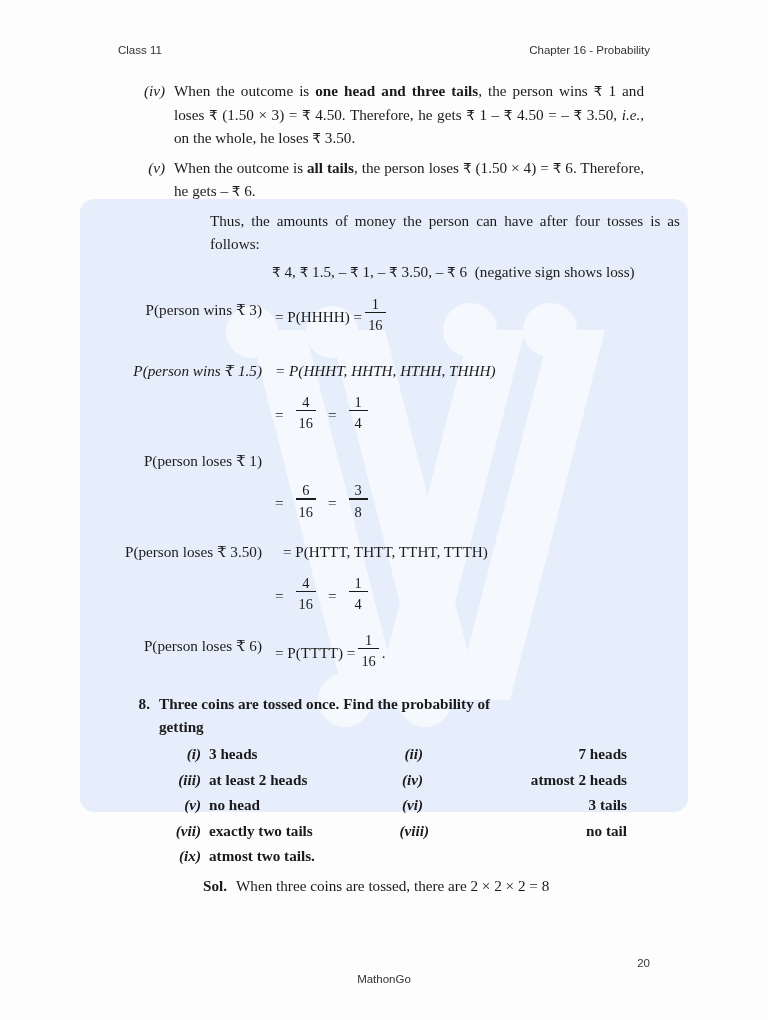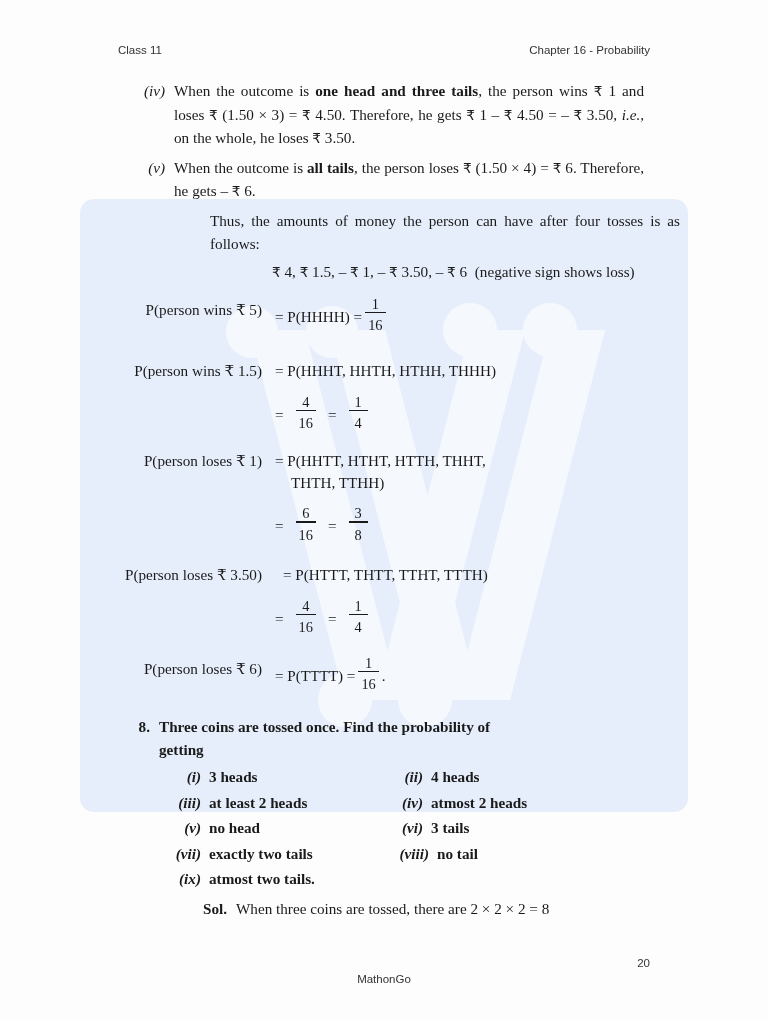--- a/index.html
+++ b/index.html
@@ -150,21 +150,21 @@
     display: flex;
     font-size: 15.2px;
     line-height: 25.4px;
     font-weight: bold;
   }
   .sub-cell {
     display: flex;
     flex: 0 0 auto;
   }
   .sub-cell.left  { width: 222px; }
-  .sub-cell.right { width: 250px; }
+  .sub-cell.right { width: 250px; justify-content: space-between; }
   .sub-mark {
     flex: 0 0 auto;
     width: 46px;
     text-align: right;
     font-style: italic;
     padding-right: 8px;
   }
   .sub-label { flex: 0 0 auto; }
 
   .indent-left { margin-left: 155px; }
@@ -237,49 +237,48 @@
       <div class="body-text w470" style="margin-left:210px;">Thus, the amounts of money the person can have after four tosses is as follows:</div>
     </div>
 
     <div class="para" style="margin-top:6px;padding-left:40px;">
       <div class="body-text w465" style="margin-left:210px;"><span style="display:inline-block;width:22px;"></span><span class="rupee">₹</span> <span>4, </span><span class="rupee">₹</span> <span>1.5, – </span><span class="rupee">₹</span> <span>1, – </span><span class="rupee">₹</span> <span>3.50, – </span><span class="rupee">₹</span> <span>6</span>&nbsp; <span>(negative sign shows loss)</span></div>
     </div>
 
     <div style="margin-top:14px;">
 
       <div class="eq-row">
-        <div class="eq-lhs">P(person wins ₹ 5)</div>
+        <div class="eq-lhs">P(person wins ₹ 3)</div>
         <div class="eq-rhs"><span>= P(HHHH) =</span><span class="frac">
               <span class="num">1</span>
               <span class="bar"></span>
               <span class="den">16</span>
             </span></div>
       </div>
 
-      <div class="eq-row" style="margin-top:22px;">
+      <div class="eq-row" style="margin-top:22px;font-style:italic;">
         <div class="eq-lhs">P(person wins ₹ 1.5)</div>
         <div class="eq-rhs">= P(HHHT, HHTH, HTHH, THHH)</div>
       </div>
 
       <div class="eq-row" style="margin-top:16px;">
         <div class="eq-lhs"></div>
         <div class="eq-rhs"><span class="eqsign">=</span><span class="frac">
               <span class="num">4</span>
               <span class="bar"></span>
               <span class="den">16</span>
             </span><span class="eqsign" style="margin-left:9px;">=</span><span class="frac">
               <span class="num">1</span>
               <span class="bar"></span>
               <span class="den">4</span>
             </span></div>
       </div>
 
       <div class="eq-row" style="margin-top:14px;">
         <div class="eq-lhs">P(person loses ₹ 1)</div>
-        <div class="eq-rhs" style="line-height:22px;"><span>= P(HHTT, HTHT, HTTH, THHT,</span><br><span style="padding-left:16px;">THTH, TTHH)</span></div>
       </div>
 
       <div class="eq-row" style="margin-top:14px;">
         <div class="eq-lhs"></div>
         <div class="eq-rhs"><span class="eqsign">=</span><span class="frac">
               <span class="num">6</span>
               <span class="bar"></span>
               <span class="den">16</span>
             </span><span class="eqsign" style="margin-left:9px;">=</span><span class="frac">
               <span class="num">3</span>
@@ -322,21 +321,21 @@
     </div>
 
     <div class="sub-list indent-left">
       <div class="sub-row">
         <div class="sub-cell left">
           <span class="sub-mark">(i)</span>
           <span class="sub-label">3 heads</span>
         </div>
         <div class="sub-cell right">
           <span class="sub-mark">(ii)</span>
-          <span class="sub-label">4 heads</span>
+          <span class="sub-label">7 heads</span>
         </div>
       </div>
       <div class="sub-row">
         <div class="sub-cell left">
           <span class="sub-mark">(iii)</span>
           <span class="sub-label">at least 2 heads</span>
         </div>
         <div class="sub-cell right">
           <span class="sub-mark">(iv)</span>
           <span class="sub-label">atmost 2 heads</span>

